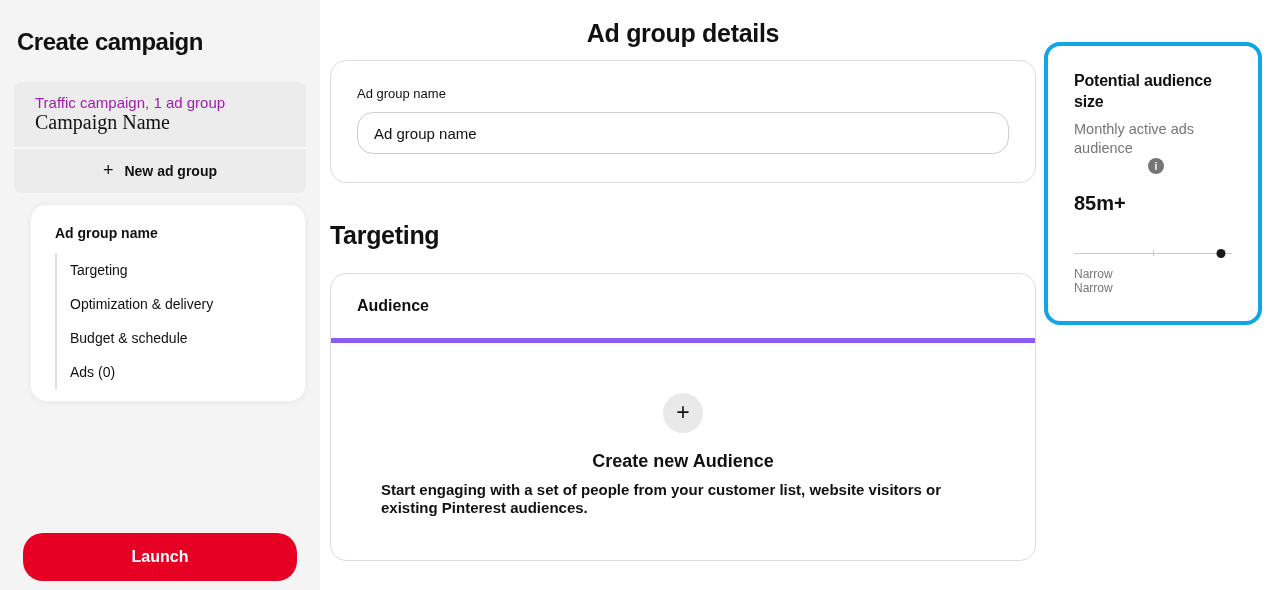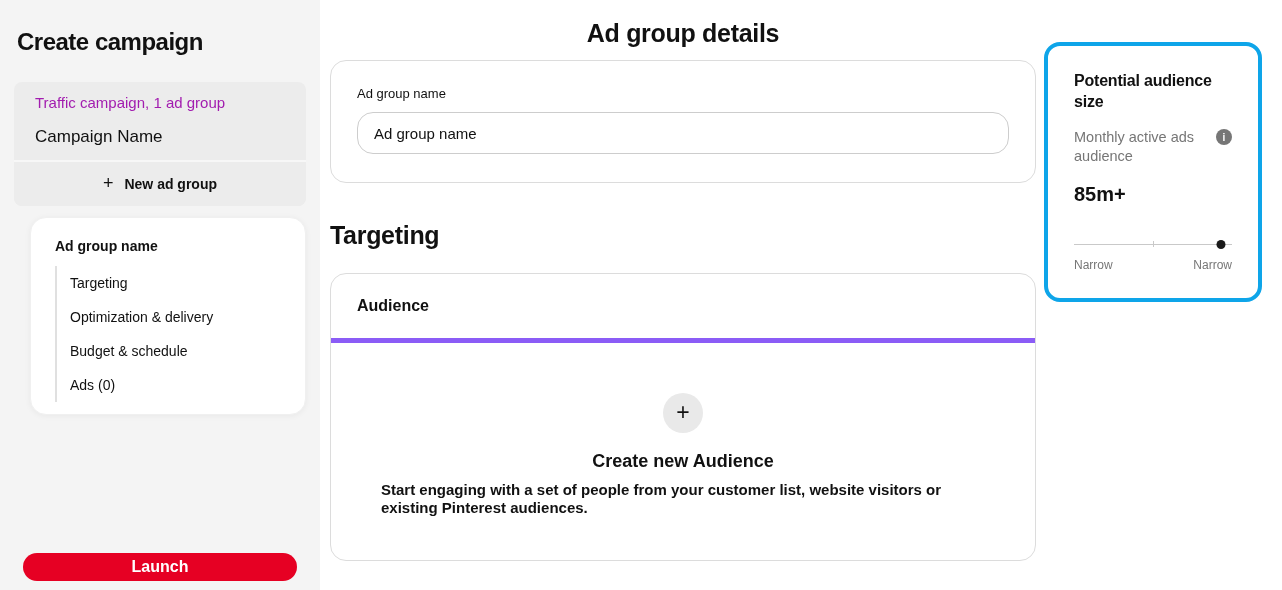--- a/index.html
+++ b/index.html
@@ -21,21 +21,21 @@
     margin:26px 16px 0 17px;
     font-size:24px; line-height:1.31; font-weight:700; letter-spacing:-0.5px;
   }
   .campaign-card {
     margin:25px 14px 0 14px;
     background:#ececec; border-radius:8px; overflow:hidden;
     cursor:pointer;
   }
   .campaign-info { padding:12px 21px 13px; }
   .campaign-subtitle { font-size:15px; color:#a21caf; }
-  .campaign-name { font-size:17px; margin-top:16px; color:#111; }
+  .campaign-name { font-size:20px; margin-top:0; color:#111;font-family:Liberation Serif, serif; }
   .card-divider { height:2px; background:#f7f7f7; }
   .new-ad-group {
     width:100%; height:44px; border:none; background:#ececec;
     display:flex; align-items:center; justify-content:center; gap:11px;
     font-family:inherit; font-size:14px; font-weight:700; color:#111;
     cursor:pointer;
   }
   .new-ad-group .plus-glyph { font-size:18px; font-weight:400; line-height:1; margin-top:-2px; }
 
   .adgroup-card {
@@ -43,21 +43,21 @@
     background:#fff; border-radius:16px;
     border:1px solid #f0f0f0;
     box-shadow:0 1px 6px rgba(0,0,0,0.05);
     padding:20px 24px 12px 24px;
   }
   .adgroup-title { font-size:14px; font-weight:700; }
   .adgroup-nav { margin-top:12px; border-left:2px solid #e0e0e0; padding-left:13px; }
   .nav-item { font-size:14px; padding:9px 0; cursor:pointer; color:#111; }
 
   .launch-button {
-    position:absolute; left:23px; right:23px; bottom:9px; height:28px;
+    position:absolute; left:23px; right:23px; bottom:9px; height:48px;
     border:none; border-radius:20px; background:#e60023;
     color:#fff; font-family:inherit; font-size:16px; font-weight:700;
     cursor:pointer;
   }
 
   
   .main { position:absolute; left:330px; top:0; width:706px; }
   .main h2 { font-size:25px; font-weight:700; letter-spacing:-0.3px; }
   .heading-details { margin-top:19px;text-align:center; }
   .section-card {
@@ -96,39 +96,39 @@
     border-radius:16px 16px 0 0; background:#fff;
   }
 
   
   .audience-panel {
     position:absolute; left:1044px; top:42px; width:218px;
     border:4px solid #0ea5e9; border-radius:16px; background:#fff;
     padding:24px 26px 26px;
   }
   .panel-title { font-size:16px; font-weight:700; line-height:1.32; letter-spacing:-0.2px; }
-  .metric-row { margin-top:16px; display:flex; align-items:flex-start; }
+  .metric-row { margin-top:8px; display:flex; align-items:center;flex-direction:column; }
   .metric-label { flex:1; font-size:14.5px; line-height:1.27; color:#767676; }
   .info-icon {
     width:16px; height:16px; border-radius:50%; background:#767676;
     color:#fff; font-size:10px; font-weight:700; font-style:normal;
     display:flex; align-items:center; justify-content:center;
     margin-left:6px; margin-top:1px; cursor:pointer; flex:none;
   }
   .metric-value { font-size:20px; font-weight:700; margin-top:18px; color:#111; }
   .slider { position:relative; margin-top:34px; height:9px; }
   .slider-track { position:absolute; left:0; right:0; top:4px; height:1px; background:#c9c9c9; }
   .slider-tick { position:absolute; left:50%; top:1px; width:1px; height:6px; background:#c9c9c9; }
   .slider-dot {
     position:absolute; top:0; width:9px; height:9px; border-radius:50%;
     background:#1a1a1a; transform:translateX(-50%); left:93%;
   }
   .slider-labels {
     display:flex; justify-content:space-between; margin-top:9px;
-    font-size:12px; color:#767676;
+    font-size:12px; color:#767676;flex-direction:column;
   }
 </style>
 </head>
 <body>
 
 <aside class="sidebar">
   <h1>Create campaign</h1>
 
   <div class="campaign-card">
     <div class="campaign-info">

